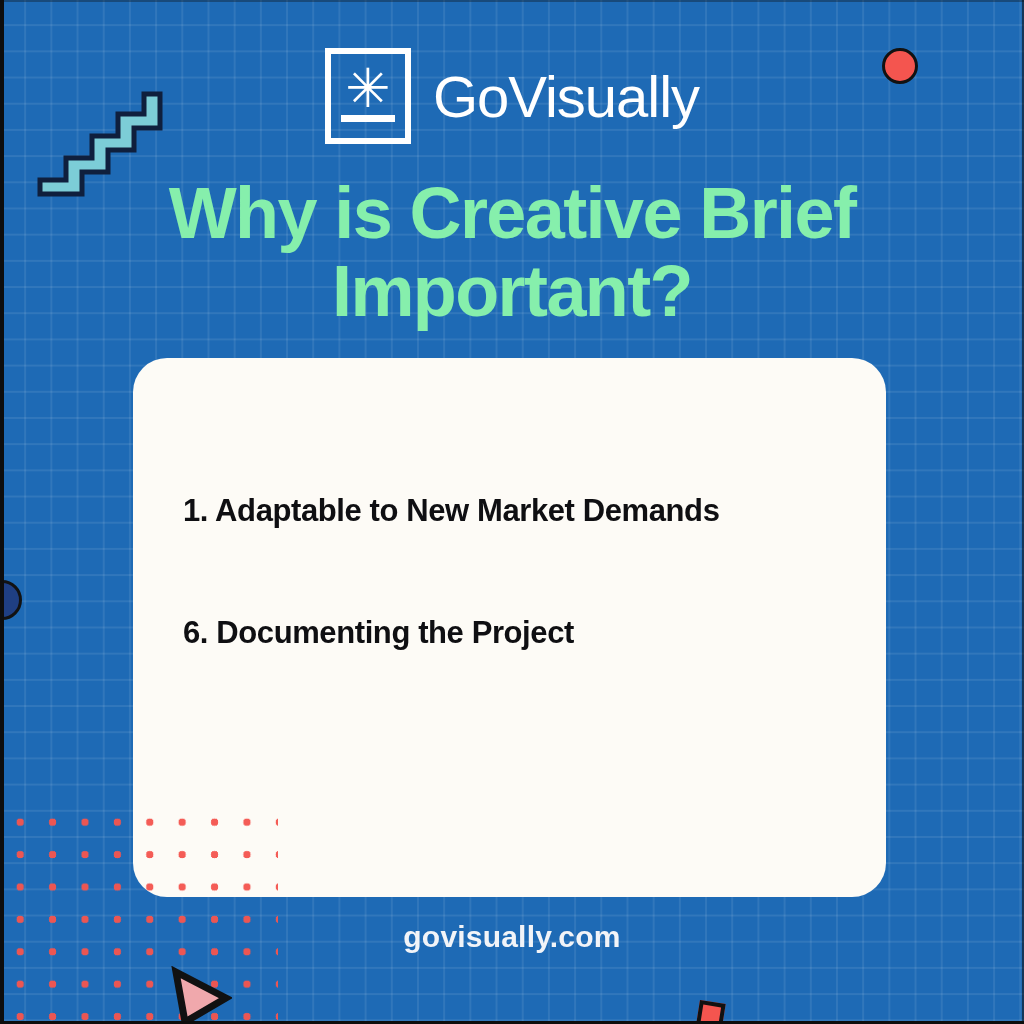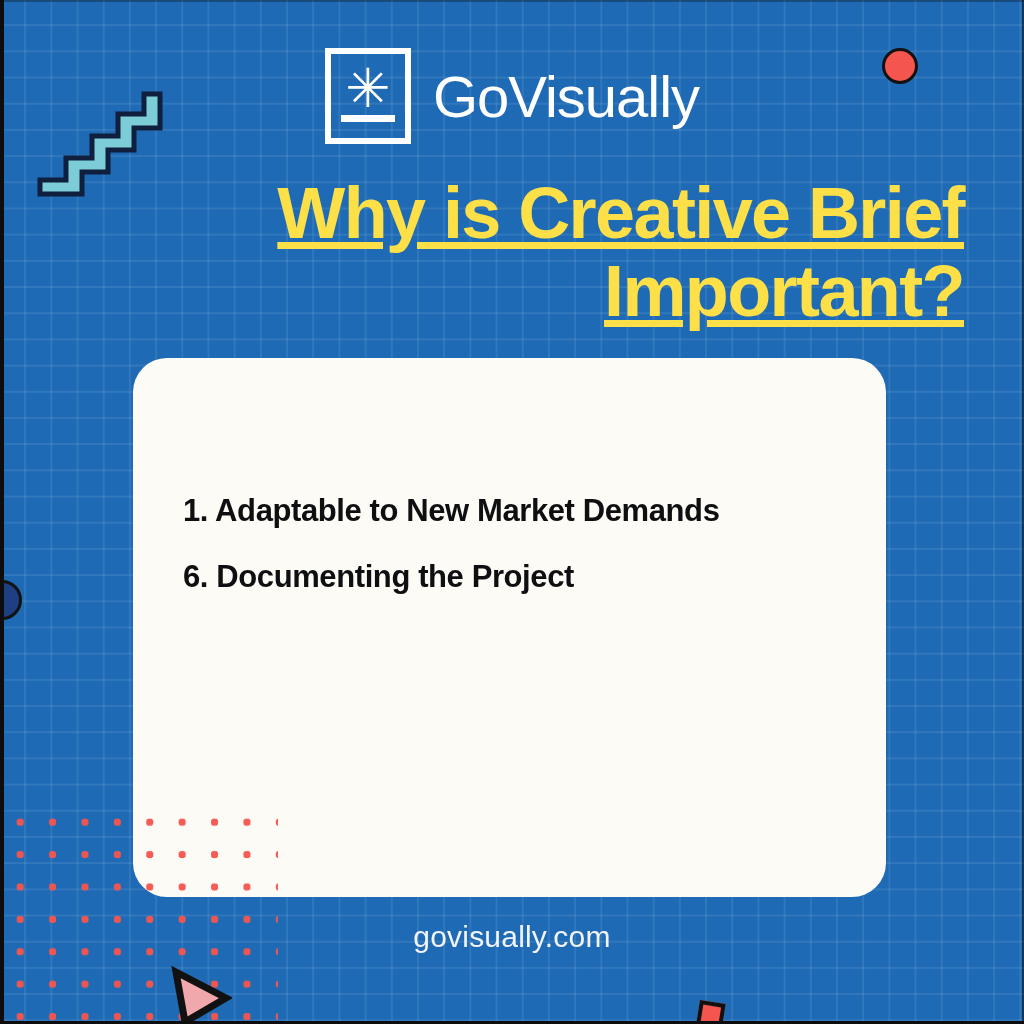--- a/index.html
+++ b/index.html
@@ -66,63 +66,62 @@
     font-size:58px;
     font-weight:400;
     letter-spacing:-1px;
     font-family:"Liberation Sans", sans-serif;
   }
 
   
   .headline {
     position:absolute;
     left:60px; right:60px; top:174px;
-    text-align:right;
-    color:#fde047;
+    text-align:center;
+    color:#86efac;
     font-size:72px;
     line-height:78px;
     font-weight:700;
     letter-spacing:-1.6px;
     font-family:"Liberation Sans", sans-serif;
-    text-decoration:underline;
   }
 
   
   .card {
     position:absolute;
     left:133px; top:358px;
     width:753px; height:539px;
     background:#fdfbf6;
     border-radius:34px;
     overflow:hidden;
   }
   .card-list {
     position:absolute;
     left:50px; right:34px; top:136px;
     display:flex; flex-direction:column;
-    gap:32px;
+    gap:88px;
   }
   .card-list .item {
     color:#0f0f12;
     font-size:31px;
     font-weight:700;
     letter-spacing:-0.4px;
     line-height:34px;
     font-family:"Liberation Sans", sans-serif;
     white-space:nowrap;
   }
 
   
   .footer-url {
     position:absolute;
     left:0; right:0; top:920px;
     text-align:center;
     color:#f2f4f8;
     font-size:30px;
-    font-weight:400;
+    font-weight:700;
     letter-spacing:.2px;
     font-family:"Liberation Sans", sans-serif;
   }
 
   
   .deco { position:absolute; pointer-events:none; }
 
   .deco-stairs { left:34px;  top:88px;  width:136px; height:112px; }
   .deco-dot-red { left:882px; top:48px; width:36px; height:36px;
                   border-radius:50%; background:#f4554f; border:3px solid #121212; }

